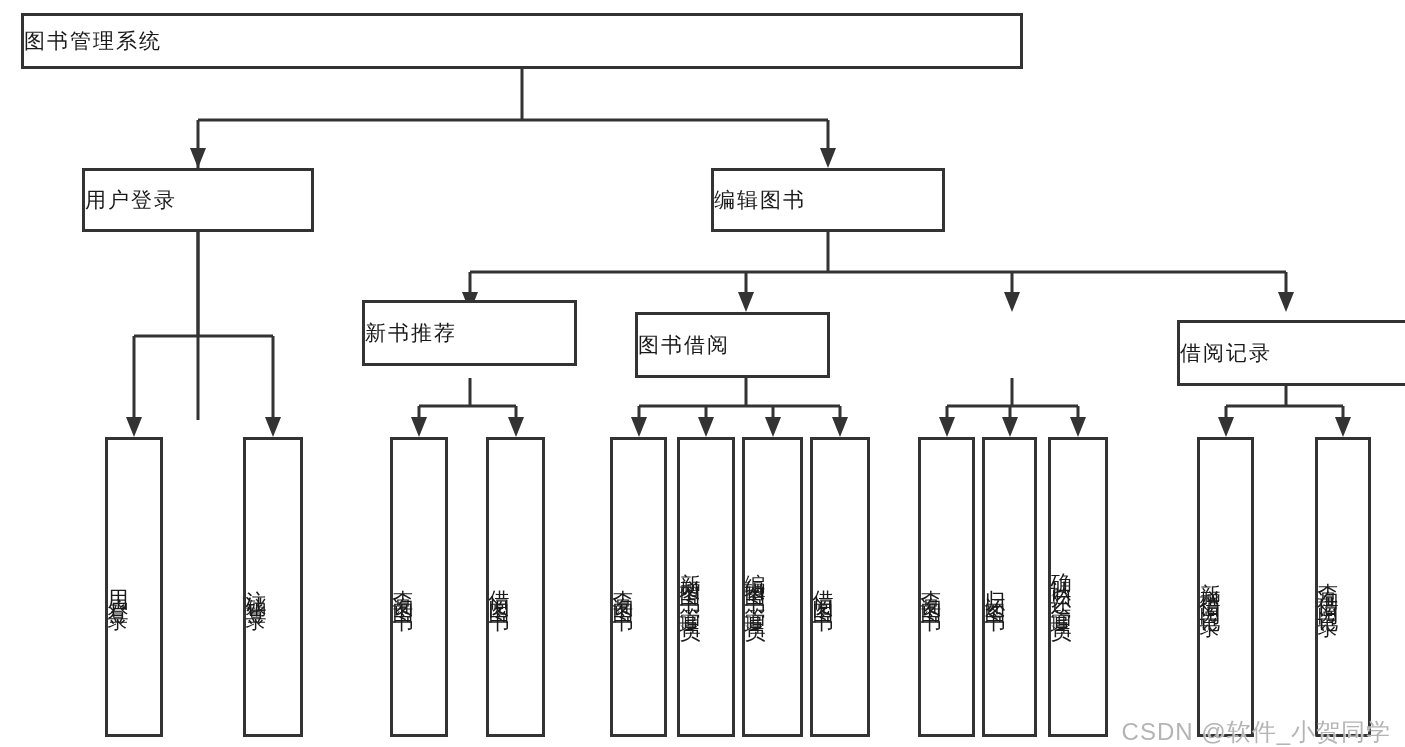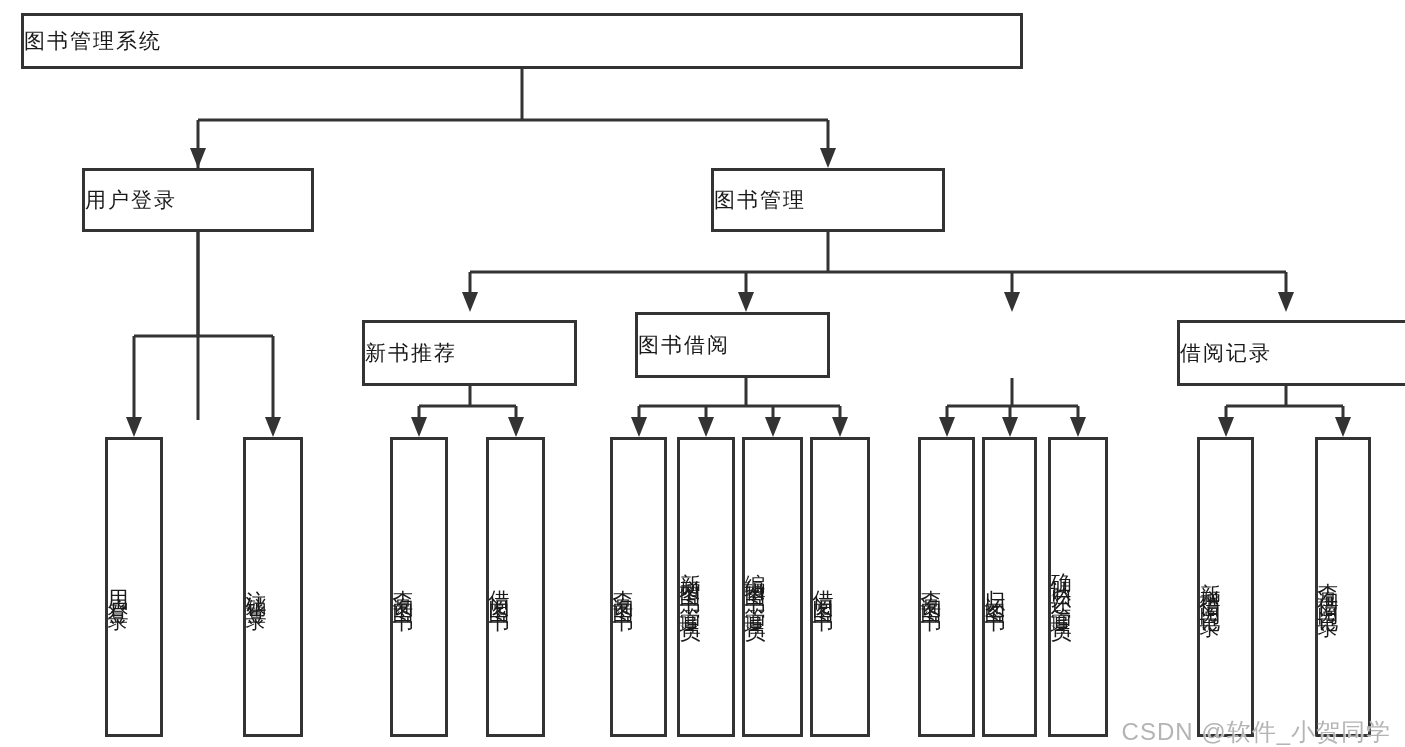--- a/index.html
+++ b/index.html
@@ -54,24 +54,24 @@
   </svg>
 
   <div class="box" style="left:21px;top:13px;width:1002px;height:56px">
     <span class="hlabel">图书管理系统</span>
   </div>
 
   <div class="box" style="left:82px;top:168px;width:232px;height:64px">
     <span class="hlabel">用户登录</span>
   </div>
   <div class="box" style="left:711px;top:168px;width:234px;height:64px">
-    <span class="hlabel">图书管理</span>
+    <span class="hlabel">编辑图书</span>
   </div>
 
-  <div class="box" style="left:362px;top:320px;width:215px;height:66px">
+  <div class="box" style="left:362px;top:300px;width:215px;height:66px">
     <span class="hlabel">新书推荐</span>
   </div>
   <div class="box" style="left:635px;top:312px;width:195px;height:66px">
     <span class="hlabel">图书借阅</span>
   </div>
   <div class="box" style="left:1177px;top:320px;width:246px;height:66px">
     <span class="hlabel">借阅记录</span>
   </div>
 
   <div class="box leaf" style="left:105px;width:58px">

